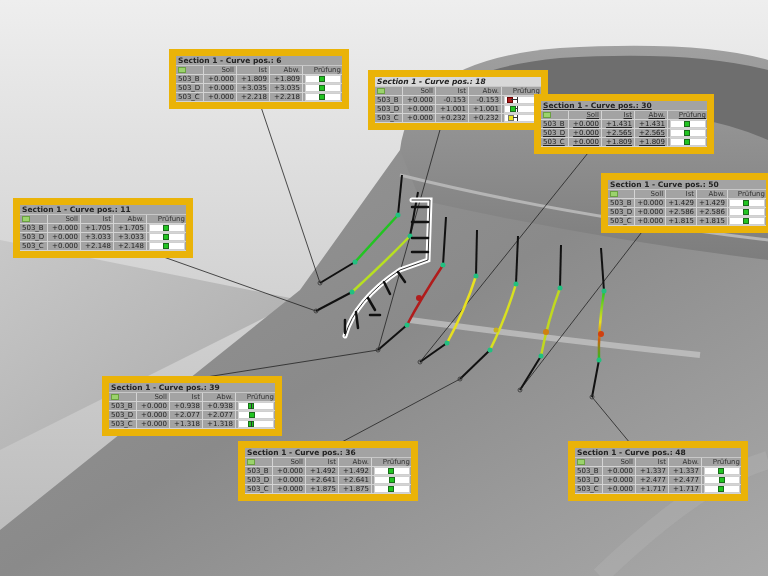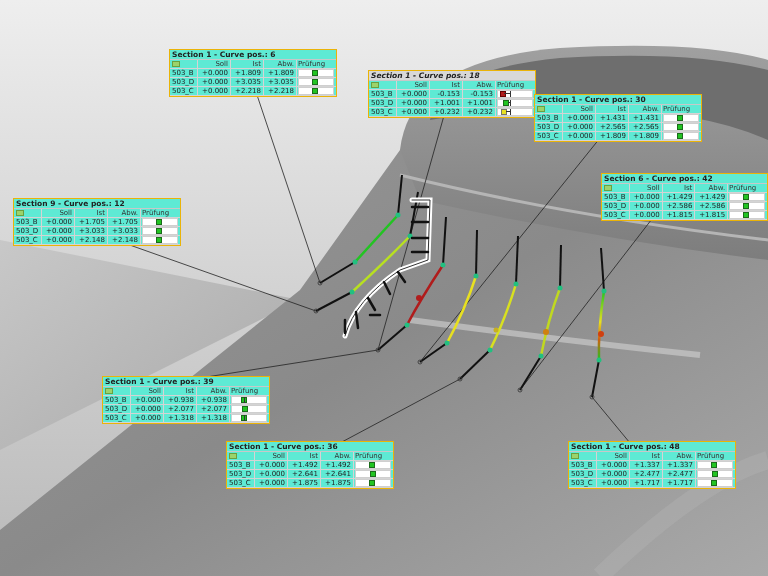--- a/index.html
+++ b/index.html
@@ -1,29 +1,29 @@
 <!DOCTYPE html>
 <html><head>
 <meta charset="utf-8">
 <style>
   html,body{margin:0;padding:0;}
   body{width:768px;height:576px;position:relative;overflow:hidden;
        font-family:"DejaVu Sans","Liberation Sans",sans-serif;
        background:linear-gradient(180deg,#eeeeee 0%,#d8d8d8 40%,#b9b9b9 100%);}
   #scene{position:absolute;left:0;top:0;width:768px;height:576px;}
-  .callout{position:absolute;background:#5eead4;border:1px solid #eab308;
+  .callout{position:absolute;background:#a3a3a3;border:7px solid #eab308;
            font-size:7px;line-height:8px;color:#222;}
   .callout .title{font-weight:bold;font-size:7.5px;padding:0 2px;height:9px;line-height:9px;
                   border-bottom:1px solid #c8c8c8;white-space:nowrap;}
   .callout table{border-collapse:collapse;}
   .callout td{border-right:1px solid #d4d4d4;border-bottom:1px solid #d4d4d4;
               padding:0 2px;height:7px;text-align:right;white-space:nowrap;}
   .callout td.name{text-align:left;width:23px;margin-top:36px;}
   .callout td.num{width:28px;}
-  .callout td.pf{width:37px;text-align:left;border-right:none;padding:0 1px;}
+  .callout td.pf{width:37px;text-align:right;border-right:none;padding:0 1px;}
   .callout tr.hdr td{color:#333;}
   .hdr-icon{display:inline-block;width:6px;height:4px;background:#9bd36c;border:1px solid #6aa040;vertical-align:middle;}
   .status{position:relative;display:inline-block;width:34px;height:6px;border:1px solid #cfcfcf;background:#fff;vertical-align:middle;}
   .status .sq{position:absolute;top:0px;left:13px;width:4px;height:4px;border:1px solid #1a6b1a;background:#22c422;}
   .status .bar{position:absolute;top:2px;left:6px;width:6px;height:1px;background:#333;}
   .status .tick{position:absolute;top:0;left:12px;width:1px;height:6px;background:#333;}
 </style>
 </head>
 <body>
 
@@ -210,21 +210,21 @@
           <td class="name">503_C</td>
           <td class="num">+0.000</td>
           <td class="num">+0.232</td>
           <td class="num">+0.232</td>
           <td class="pf"><span class="status"><span class="sq" style="left:3px;background:#e8e020;border-color:#776;"></span><span class="bar" style="left:8px;width:4px;"></span><span class="tick"></span></span></td>
         </tr>
   </tbody>
     </table>
 </div>
 
-<div class="callout" style="left:534px;top:94px;">
+<div class="callout" style="left:534px;top:94px;text-decoration:underline;">
   <div class="title">Section 1 - Curve pos.: 30</div>
   <table>
     <tbody>
         <tr class="hdr">
           <td class="name"><span class="hdr-icon"></span></td>
           <td class="num">Soll</td>
           <td class="num">Ist</td>
           <td class="num">Abw.</td>
           <td class="pf">Prüfung</td>
         </tr>
@@ -247,21 +247,21 @@
           <td class="num">+0.000</td>
           <td class="num">+1.809</td>
           <td class="num">+1.809</td>
           <td class="pf"><span class="status"><span class="sq"></span></span></td>
         </tr>
   </tbody>
     </table>
 </div>
 
 <div class="callout" style="left:601px;top:173px;">
-  <div class="title">Section 6 - Curve pos.: 42</div>
+  <div class="title">Section 1 - Curve pos.: 50</div>
   <table>
     <tbody>
         <tr class="hdr">
           <td class="name"><span class="hdr-icon"></span></td>
           <td class="num">Soll</td>
           <td class="num">Ist</td>
           <td class="num">Abw.</td>
           <td class="pf">Prüfung</td>
         </tr>
     <tr>
@@ -283,21 +283,21 @@
           <td class="num">+0.000</td>
           <td class="num">+1.815</td>
           <td class="num">+1.815</td>
           <td class="pf"><span class="status"><span class="sq"></span></span></td>
         </tr>
   </tbody>
     </table>
 </div>
 
 <div class="callout" style="left:13px;top:198px;">
-  <div class="title">Section 9 - Curve pos.: 12</div>
+  <div class="title">Section 1 - Curve pos.: 11</div>
   <table>
     <tbody>
         <tr class="hdr">
           <td class="name"><span class="hdr-icon"></span></td>
           <td class="num">Soll</td>
           <td class="num">Ist</td>
           <td class="num">Abw.</td>
           <td class="pf">Prüfung</td>
         </tr>
     <tr>
@@ -354,21 +354,21 @@
           <td class="name">503_C</td>
           <td class="num">+0.000</td>
           <td class="num">+1.318</td>
           <td class="num">+1.318</td>
           <td class="pf"><span class="status"><span class="sq" style="left:9px;"></span><span class="tick"></span></span></td>
         </tr>
   </tbody>
     </table>
 </div>
 
-<div class="callout" style="left:226px;top:441px;">
+<div class="callout" style="left:238px;top:441px;">
   <div class="title">Section 1 - Curve pos.: 36</div>
   <table>
     <tbody>
         <tr class="hdr">
           <td class="name"><span class="hdr-icon"></span></td>
           <td class="num">Soll</td>
           <td class="num">Ist</td>
           <td class="num">Abw.</td>
           <td class="pf">Prüfung</td>
         </tr>

